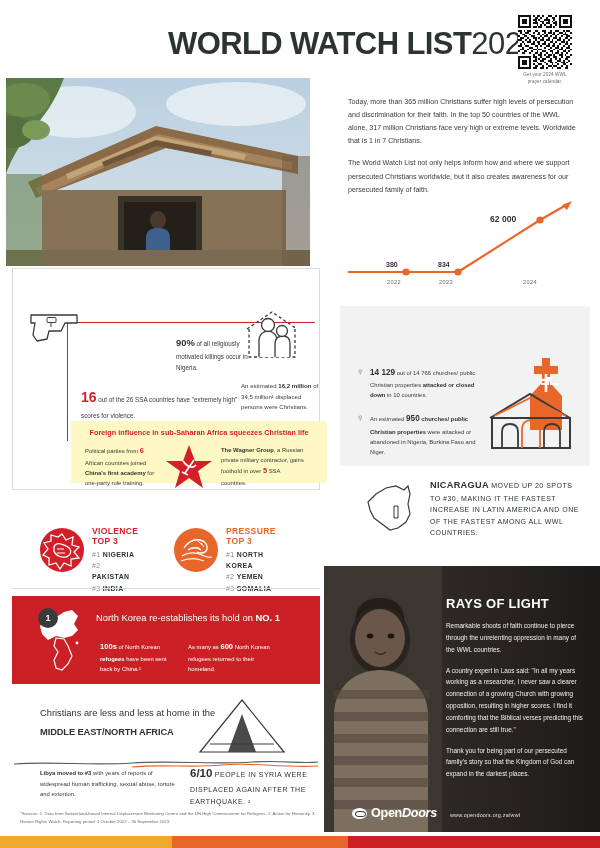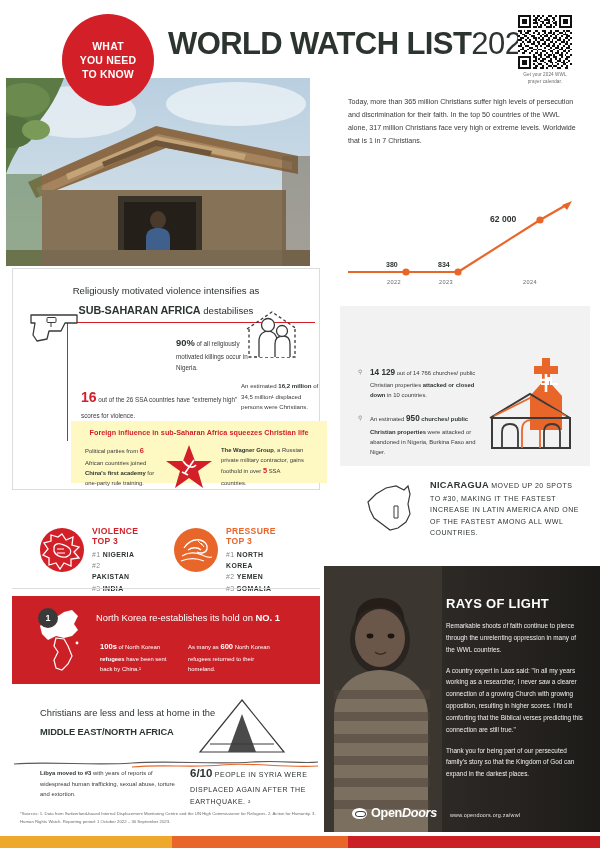--- a/index.html
+++ b/index.html
@@ -184,25 +184,20 @@
   .bar { position:absolute; left:0; top:836px; width:600px; height:12px; display:flex;}
   .bar .s1 { flex:0 0 172px; background:#eea82b;}
   .bar .s2 { flex:0 0 176px; background:#e8662a;}
   .bar .s3 { flex:1; background:#cc2027;}
 </style>
 </head>
 <body>
 
 <div class="page">
 
-  <div class="badge">
-    <span>WHAT</span>
-    <span>YOU NEED</span>
-    <span>TO KNOW</span>
-  </div>
 
   <div class="title">
     <span>WORLD WATCH LIST</span><span class="year">2024</span>
   </div>
 
   <div class="qr-wrap">
     <svg class="qr" viewBox="0 0 29 29" shape-rendering="crispEdges">
       <rect width="29" height="29" fill="#fff"></rect>
       <g fill="#111">
         <rect x="0" y="0" width="7" height="1"></rect>
@@ -462,20 +457,21 @@
       <path d="M140 188 L140 160 C140 152 146 150 152 150 C158 150 164 152 164 160 L164 188 Z" fill="#3f5f8c"></path>
 
       <rect x="0" y="172" width="304" height="16" fill="#7b6a52"></rect>
       <rect x="0" y="96" width="36" height="92" fill="#5d7a45" opacity=".55"></rect>
       <rect x="276" y="78" width="28" height="110" fill="#6d5b44" opacity=".5"></rect>
     </svg>
   </div>
 
   <div class="intro">
     <p>Today, more than 365 million Christians suffer high levels of persecution and discrimination for their faith. In the top 50 countries of the WWL alone, 317 million Christians face very high or extreme levels. Worldwide that is 1 in 7 Christians.</p>
+    <p>The World Watch List not only helps inform how and where we support persecuted Christians worldwide, but it also creates awareness for our persecuted family of faith.</p>
   </div>
 
   <div class="india">
     <svg width="252" height="90" viewBox="0 0 252 90">
       <polyline points="8,76 66,76" fill="none" stroke="#e8662a" stroke-width="2.2"></polyline>
       <polyline points="66,76 118,76" fill="none" stroke="#e8662a" stroke-width="2.2"></polyline>
       <polyline points="118,76 200,24" fill="none" stroke="#e8662a" stroke-width="2.2"></polyline>
       <polyline points="200,24 228,8" fill="none" stroke="#e8662a" stroke-width="2.2"></polyline>
       <polygon points="232,5 222,9 227,14" fill="#e8662a"></polygon>
       <circle cx="66" cy="76" r="3.6" fill="#e8662a"></circle>
@@ -484,24 +480,20 @@
       <text class="lbl" x="46" y="71">380</text>
       <text class="lbl" x="98" y="71">834</text>
       <text class="lbl big" x="150" y="26">62 000</text>
       <text class="yr" x="47" y="88">2022</text>
       <text class="yr" x="99" y="88">2023</text>
       <text class="yr" x="183" y="88">2024</text>
     </svg>
   </div>
 
   <div class="ssa">
-    <div class="ssa-h">
-      <span>Religiously motivated violence intensifies as</span><br>
-      <span class="b">SUB-SAHARAN AFRICA</span><span> destabilises</span>
-    </div>
     <div class="ssa-line"></div>
     <div class="ssa-vline"></div>
 
     <span class="gun">
       <svg width="56" height="40" viewBox="0 0 56 40">
         <path d="M4 10 L50 10 L50 18 L38 18 L34 26 L22 26 L20 34 L10 36 L6 30 L8 18 L4 18 Z" fill="#fff" stroke="#3a3a3a" stroke-width="1.3" stroke-linejoin="round"></path>
         <rect x="20" y="12.5" width="9" height="5" rx="1" fill="none" stroke="#3a3a3a" stroke-width="1"></rect>
         <path d="M24 18 L24 22" stroke="#3a3a3a" stroke-width="1"></path>
       </svg>
     </span>

